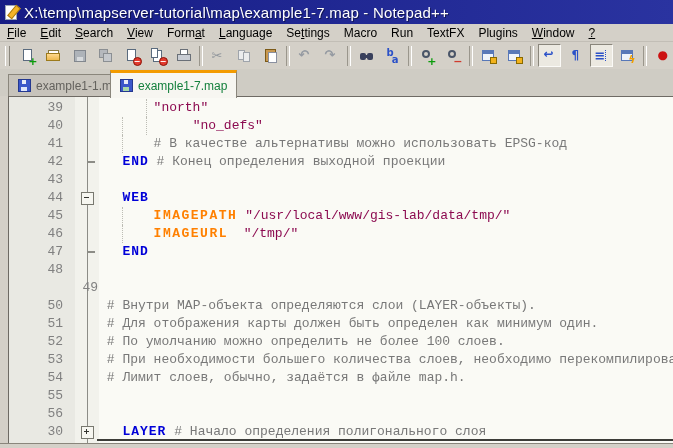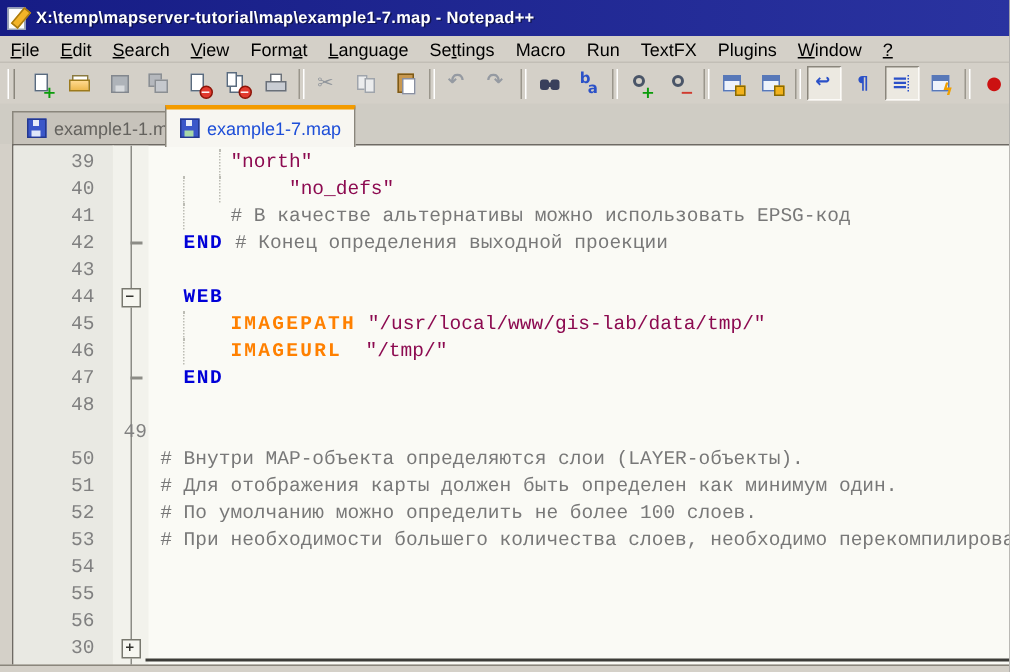--- a/index.html
+++ b/index.html
@@ -4,21 +4,21 @@
 <style>
   html,body{margin:0;padding:0;background:#888;}
   .window{position:relative;width:673px;height:448px;overflow:hidden;background:#D4D0C8;
     font-family:"Liberation Sans",sans-serif;-webkit-font-smoothing:none;}
   
   .titlebar{position:absolute;left:0;top:0;right:0;height:24px;display:flex;align-items:center;
     background:linear-gradient(90deg,#141a83 0%,#1d2590 60%,#2a33a0 100%);color:#fff;}
   .np-icon{width:15px;height:15px;position:relative;margin:0 5px 0 4px;flex:0 0 auto;}
   .np-icon::before{content:"";position:absolute;left:1px;top:0;width:10px;height:13px;background:#fdfdfd;border:1px solid #9aa4b4;}
   .np-icon::after{content:"";position:absolute;left:7px;top:0;width:4px;height:12px;background:#f3b428;border:1px solid #a87a10;transform:rotate(40deg);}
-  .title-text{font-size:11px;font-weight:bold;white-space:nowrap;letter-spacing:.2px;
+  .title-text{font-size:15px;font-weight:normal;white-space:nowrap;letter-spacing:.2px;
     text-shadow:1px 1px 0 rgba(0,0,0,.45);text-align:right;}
   
   .menubar{position:absolute;left:0;top:24px;right:0;height:17px;display:flex;align-items:center;
     background:#D4D0C8;font-size:12px;color:#000;border-bottom:1px solid #c2beb6;}
   .menu-item{padding:1px 7px;white-space:nowrap;}
   .menu-item u{text-decoration:underline;}
   
   .toolbar{position:absolute;left:0;top:42px;right:0;height:27px;display:flex;align-items:center;
     gap:3px;padding-left:5px;background:#D4D0C8;overflow:hidden;}
   .grip{width:3px;height:20px;border-left:1px solid #fff;border-right:1px solid #8a867c;margin-right:3px;flex:0 0 auto;}
@@ -64,21 +64,21 @@
   .i-word-wrap::before{content:"↩";left:2px;top:-1px;font:bold 12px "DejaVu Sans",sans-serif;color:#2b51c8;}
   .i-show-all-characters::before{content:"¶";left:4px;top:0;font:bold 12px "DejaVu Sans",sans-serif;color:#2b51c8;}
   .i-show-indent-guide::before{content:"≡";left:1px;top:0;font:bold 13px "DejaVu Sans",sans-serif;color:#2b51c8;}
   .i-show-indent-guide::after{content:"";left:11px;top:2px;width:0;height:11px;border-left:1px dotted #2b51c8;}
   .i-user-define-dialog::after{content:"ϟ";right:0;bottom:-2px;font:bold 11px "DejaVu Sans",sans-serif;color:#f0a000;}
   .i-macro-record::before{content:"●";left:3px;top:0;font:12px "DejaVu Sans",sans-serif;color:#cc1111;}
   
   .tabbar{position:absolute;left:0;top:69px;right:0;height:27px;background:#cfccc4;border-bottom:1px solid #fff;}
   .tab{position:absolute;height:21px;top:5px;display:flex;align-items:center;gap:5px;padding:0 9px;
     background:#c7c3bb;border:1px solid #8a867c;border-bottom:none;font-size:12px;color:#64625e;white-space:nowrap;}
-  .tab.active{top:1px;height:25px;background:#f7f6f1;color:#1d4ed8;border-top:3px solid var(--accent);z-index:2;}
+  .tab.active{top:1px;height:25px;background:#f7f6f1;color:#15803d;border-top:3px solid var(--accent);z-index:2;}
   .floppy{width:11px;height:11px;position:relative;background:#3b57c9;border:1px solid #24388f;flex:0 0 auto;}
   .floppy::before{content:"";position:absolute;left:3px;top:0;width:4px;height:4px;background:#e8ecf8;}
   .floppy::after{content:"";position:absolute;left:2px;bottom:0;width:6px;height:4px;background:#dfe6fa;}
   .tab.active .floppy::after{background:#a8d8a8;}
   
   .editor{position:absolute;left:8px;top:96px;right:0;bottom:4px;background:#fafaf5;
     border-top:1px solid #6e6a64;border-left:1px solid #6e6a64;overflow:hidden;
     font-family:"Liberation Mono",monospace;font-size:13px;}
   .numbg{position:absolute;left:0;top:0;bottom:0;width:66px;background:#e9e9e3;border-right:1px solid #dddcd4;}
   .foldbg{position:absolute;left:66px;top:0;bottom:0;width:24px;background:#f2f2ec;}
@@ -287,32 +287,34 @@
         <div class="row" style="top: 236px;">
           <span class="num">52</span>
           <span class="code"> <span class="tk-com"># По умолчанию можно определить не более 100 слоев.</span></span>
         </div>
         <div class="row" style="top: 254px;">
           <span class="num">53</span>
           <span class="code"> <span class="tk-com"># При необходимости большего количества слоев, необходимо перекомпилировать</span></span>
         </div>
         <div class="row" style="top: 272px;">
           <span class="num">54</span>
+          <span class="code"> <span class="tk-com"># Лимит слоев, обычно, задаётся в файле map.h.</span></span>
         </div>
         <div class="row" style="top: 290px;">
           <span class="num">55</span>
           <span class="code"></span>
         </div>
         <div class="row" style="top: 308px;">
           <span class="num">56</span>
           <span class="code"></span>
         </div>
         <div class="row" style="top: 326px;">
           <span class="num">30</span>
           <span class="foldbox plus"></span>
+          <span class="code">   <span class="tk-kw">LAYER</span><span class="tk-com"> # Начало определения полигонального слоя</span></span>
         </div>
         <div class="foldhr" style="top: 342px;"></div>
         <div class="row" style="top: 344px;">
           <span class="num">58</span>
           <span class="code"></span>
         </div>
       </div>
   </div>
 
   <div class="bottomstrip"></div>

